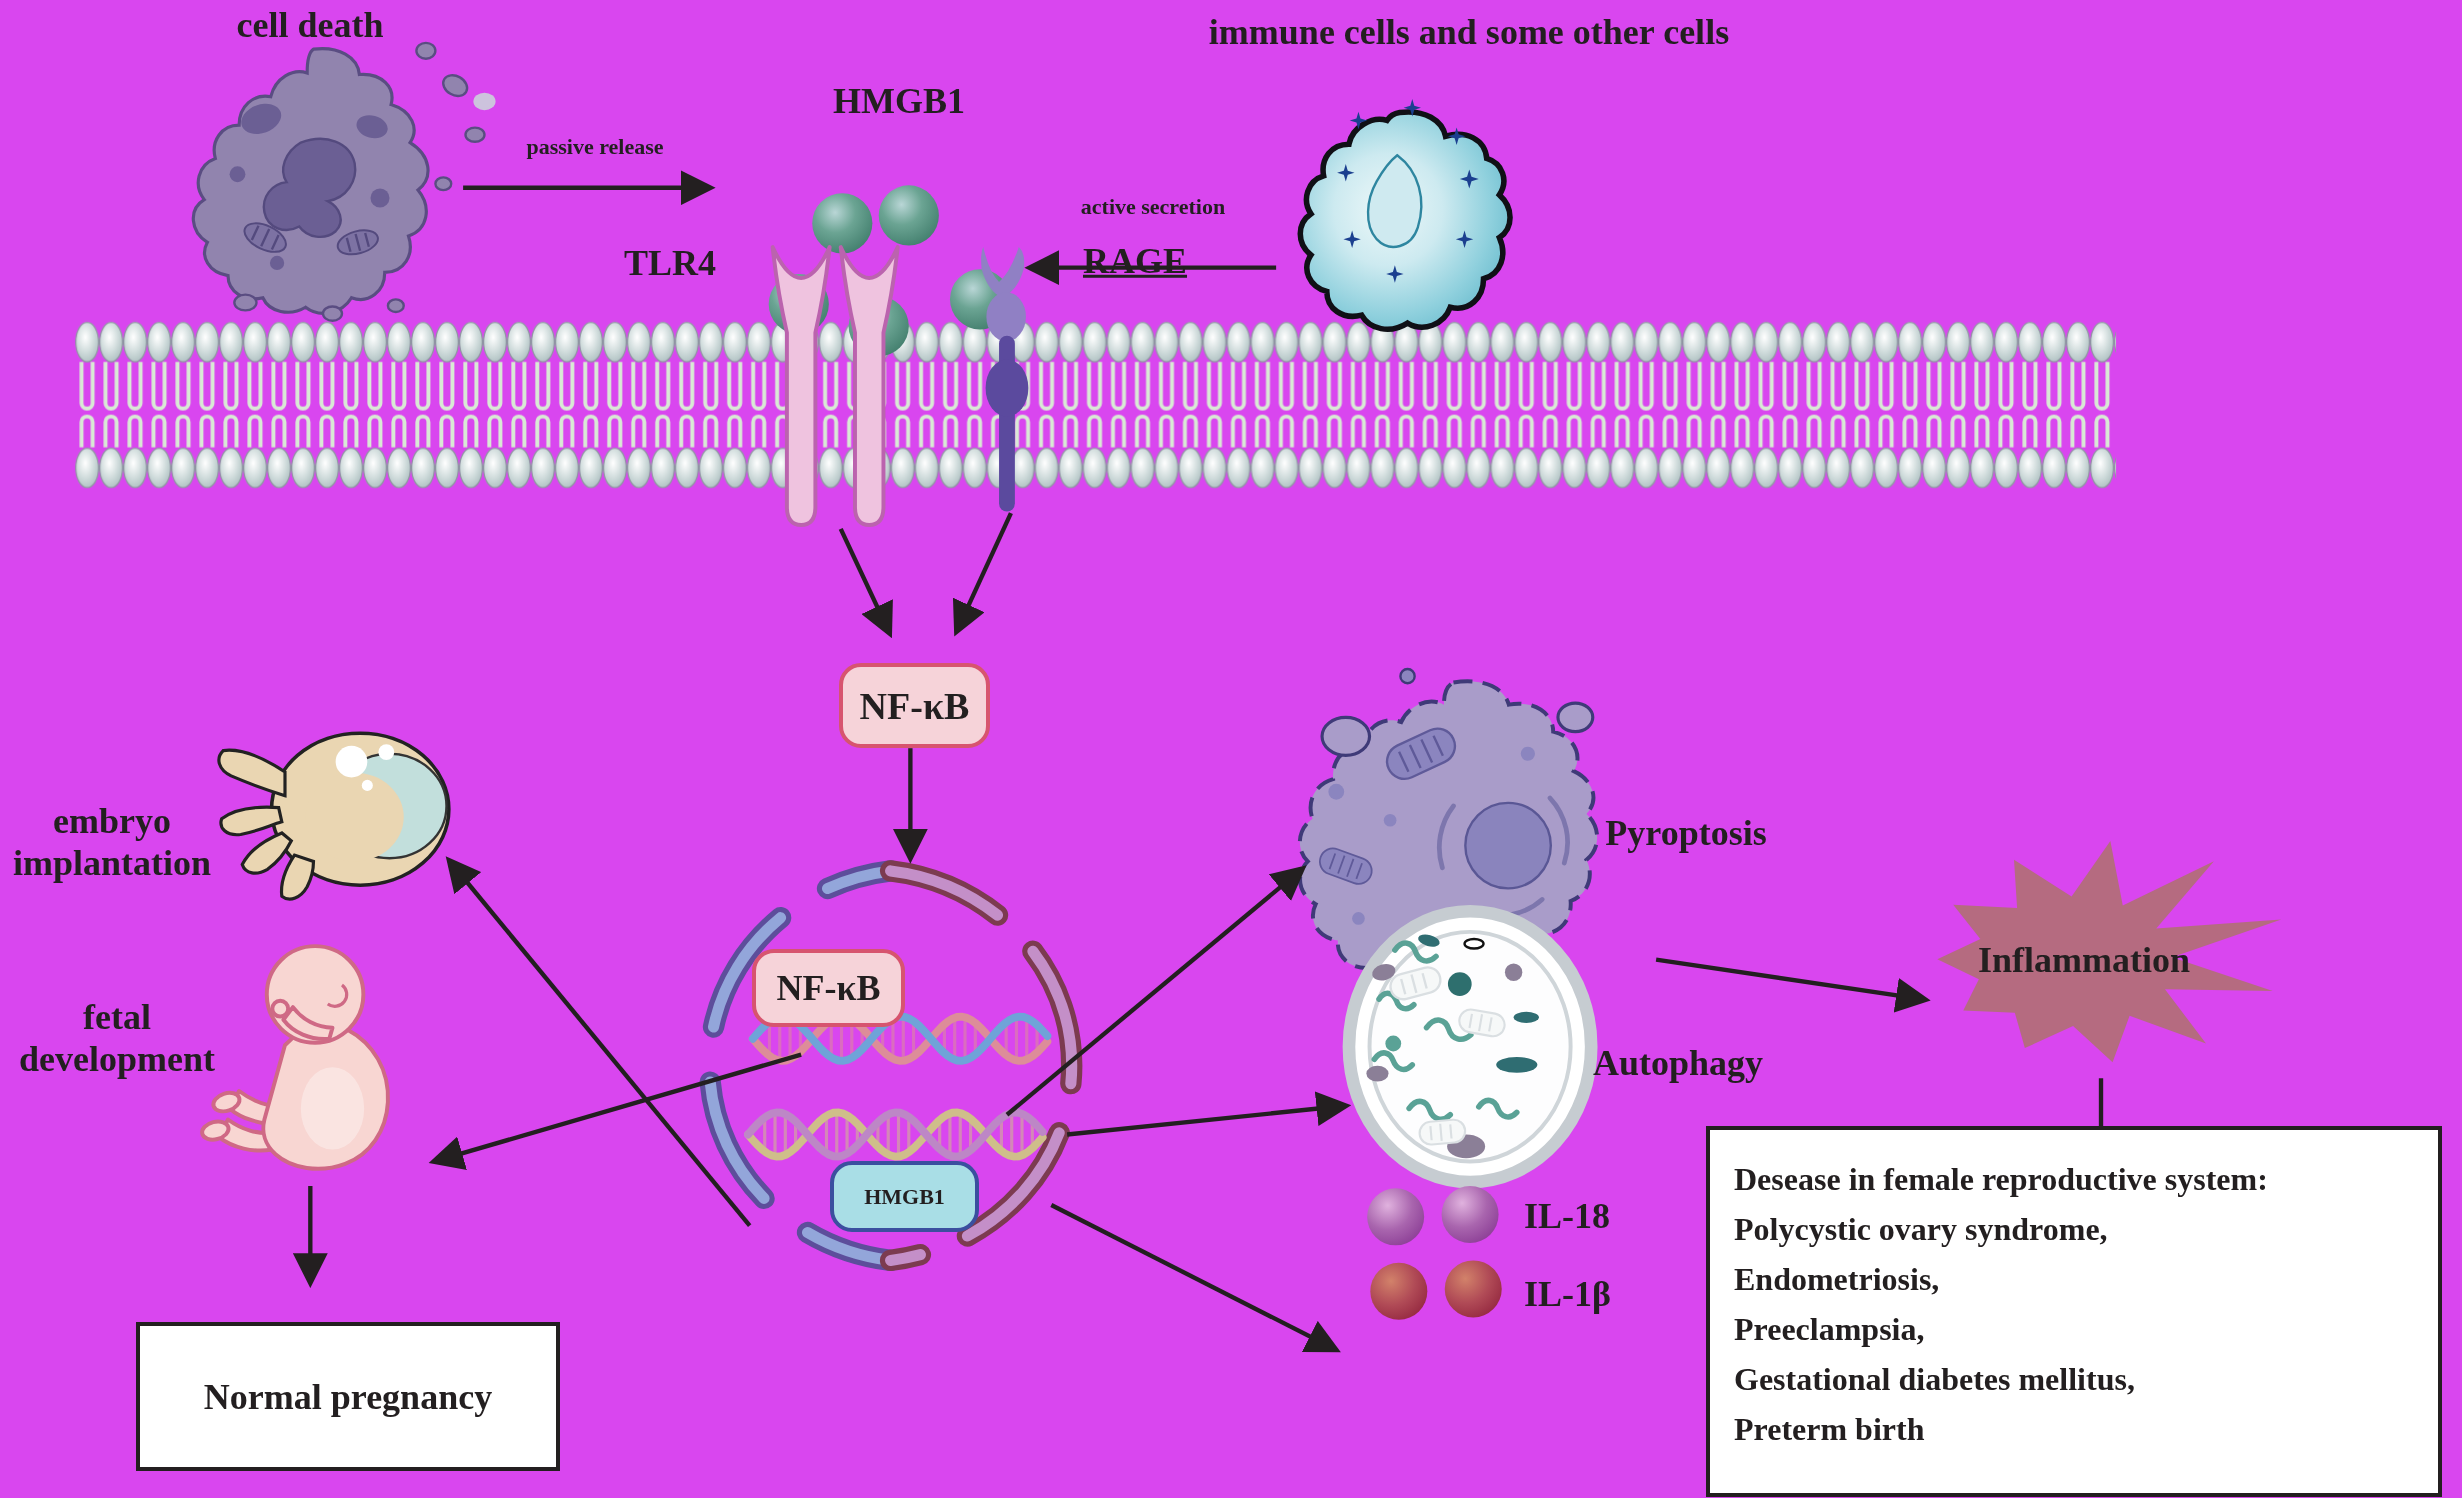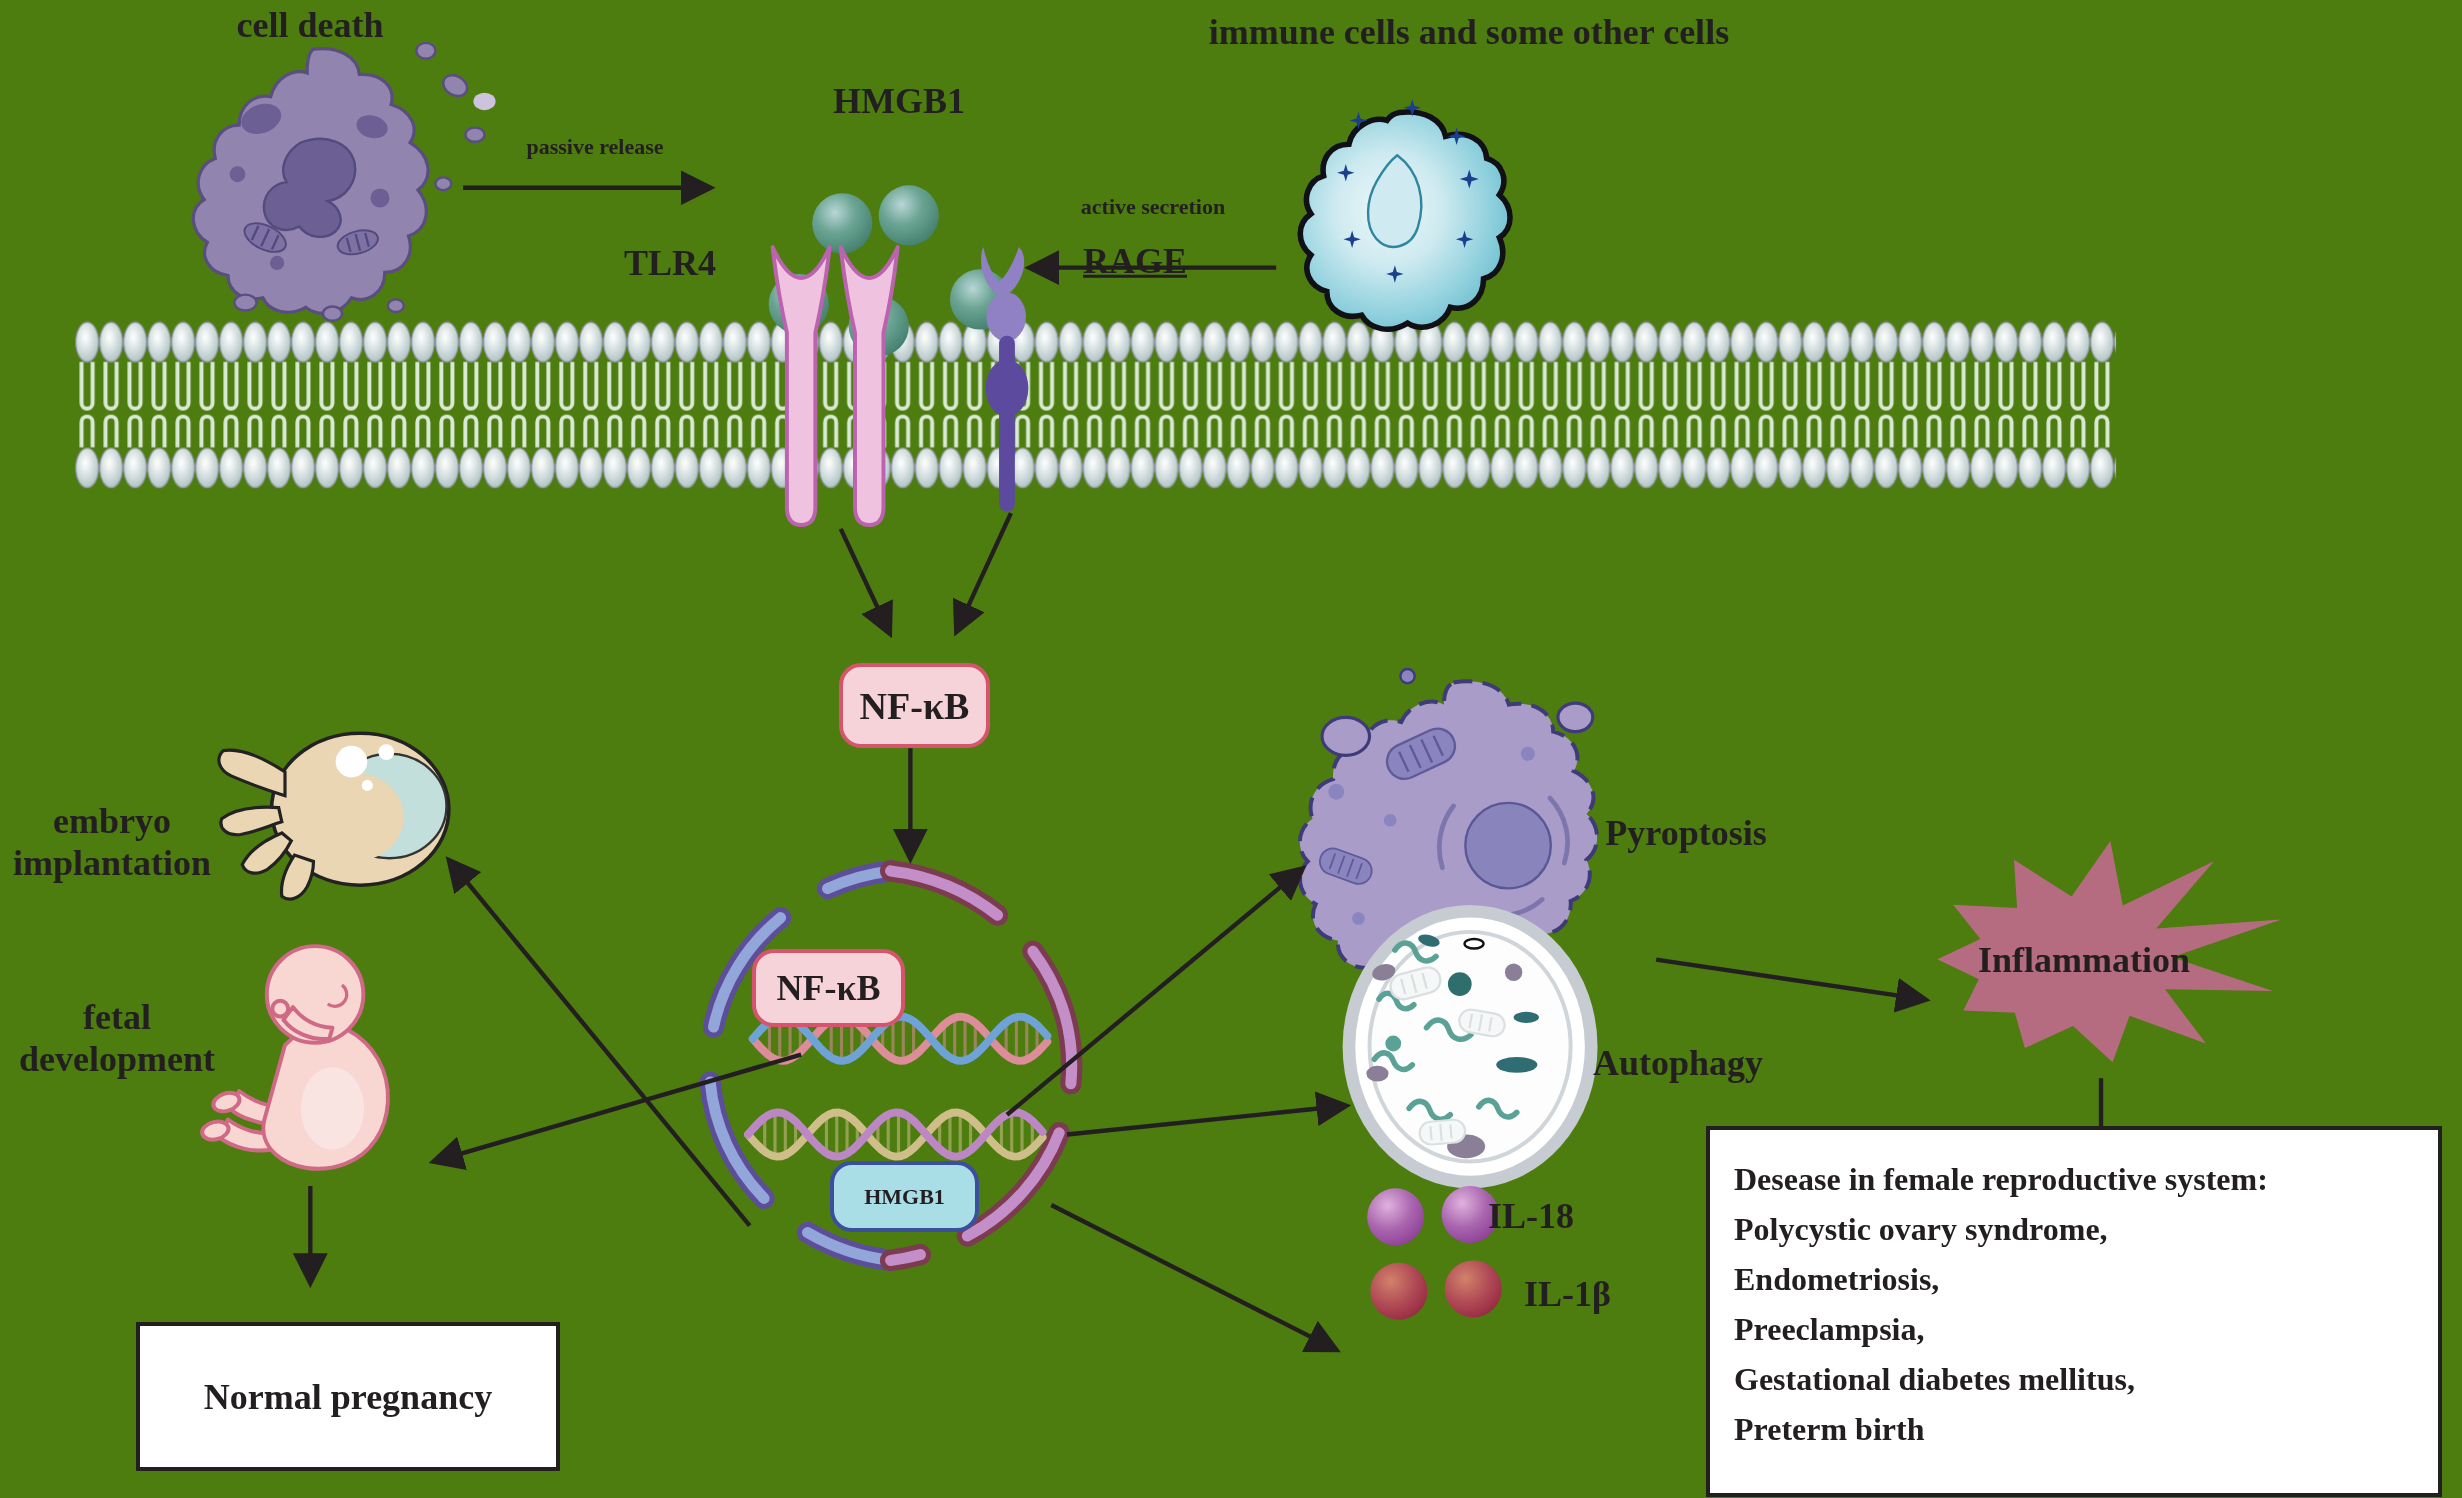--- a/index.html
+++ b/index.html
@@ -1,16 +1,16 @@
 <!DOCTYPE html>
 <html style="font-size:12.7px"><head>
 <meta charset="utf-8">
 <style>
   html,body{margin:0;padding:0;background:#ffffff;}
-  .canvas{position:relative;width:2462px;height:1498px;background:#4d7c0f;overflow:hidden;
+  .canvas{position:relative;width:2462px;height:1498px;background:#d946ef;overflow:hidden;
           font-family:"Liberation Serif",serif;}
   svg{position:absolute;left:0;top:0;}
   .lbl{position:absolute;font-family:"Liberation Serif",serif;font-weight:bold;color:#231f20;
        transform:translate(-50%,-50%);white-space:pre-line;text-align:center;line-height:1.18;}
   .lbl.left{transform:translate(0,-50%);text-align:left;}
   .f46{font-size:36px;} .f48{font-size:38px;} .f44{font-size:22px;}
   .pill{position:absolute;display:flex;align-items:center;justify-content:center;
         font-family:"Liberation Serif",serif;font-weight:bold;color:#231f20;border-radius:22px;}
   .rectbox{position:absolute;display:flex;align-items:center;justify-content:center;
         font-family:"Liberation Serif",serif;font-weight:bold;color:#231f20;background:#ffffff;}
@@ -303,21 +303,21 @@
 implantation</div>
 <div class="lbl f46" style="left:117px;top:1038px;">fetal
 development</div>
 
 <div class="rectbox f46" style="left:136px;top:1322px;width:424px;height:149px;border:4.8px solid #231f20;box-sizing:border-box;">
       <span>Normal pregnancy</span>
     </div>
 
 <div class="lbl f46" style="left:1686px;top:833px;">Pyroptosis</div>
 <div class="lbl f46" style="left:1678px;top:1063px;">Autophagy</div>
-<div class="lbl left f46" style="left:1488px;top:1216px;">IL-18</div>
+<div class="lbl left f46" style="left:1524px;top:1216px;">IL-18</div>
 <div class="lbl left f46" style="left:1524px;top:1294px;">IL-1β</div>
 <div class="lbl f46" style="left:2084px;top:960px;">Inflammation</div>
 
 <div class="disease">
   <div>Desease in female reproductive system:</div>
   <div>Polycystic ovary syndrome,</div>
   <div>Endometriosis,</div>
   <div>Preeclampsia,</div>
   <div>Gestational diabetes mellitus,</div>
   <div>Preterm birth</div>

